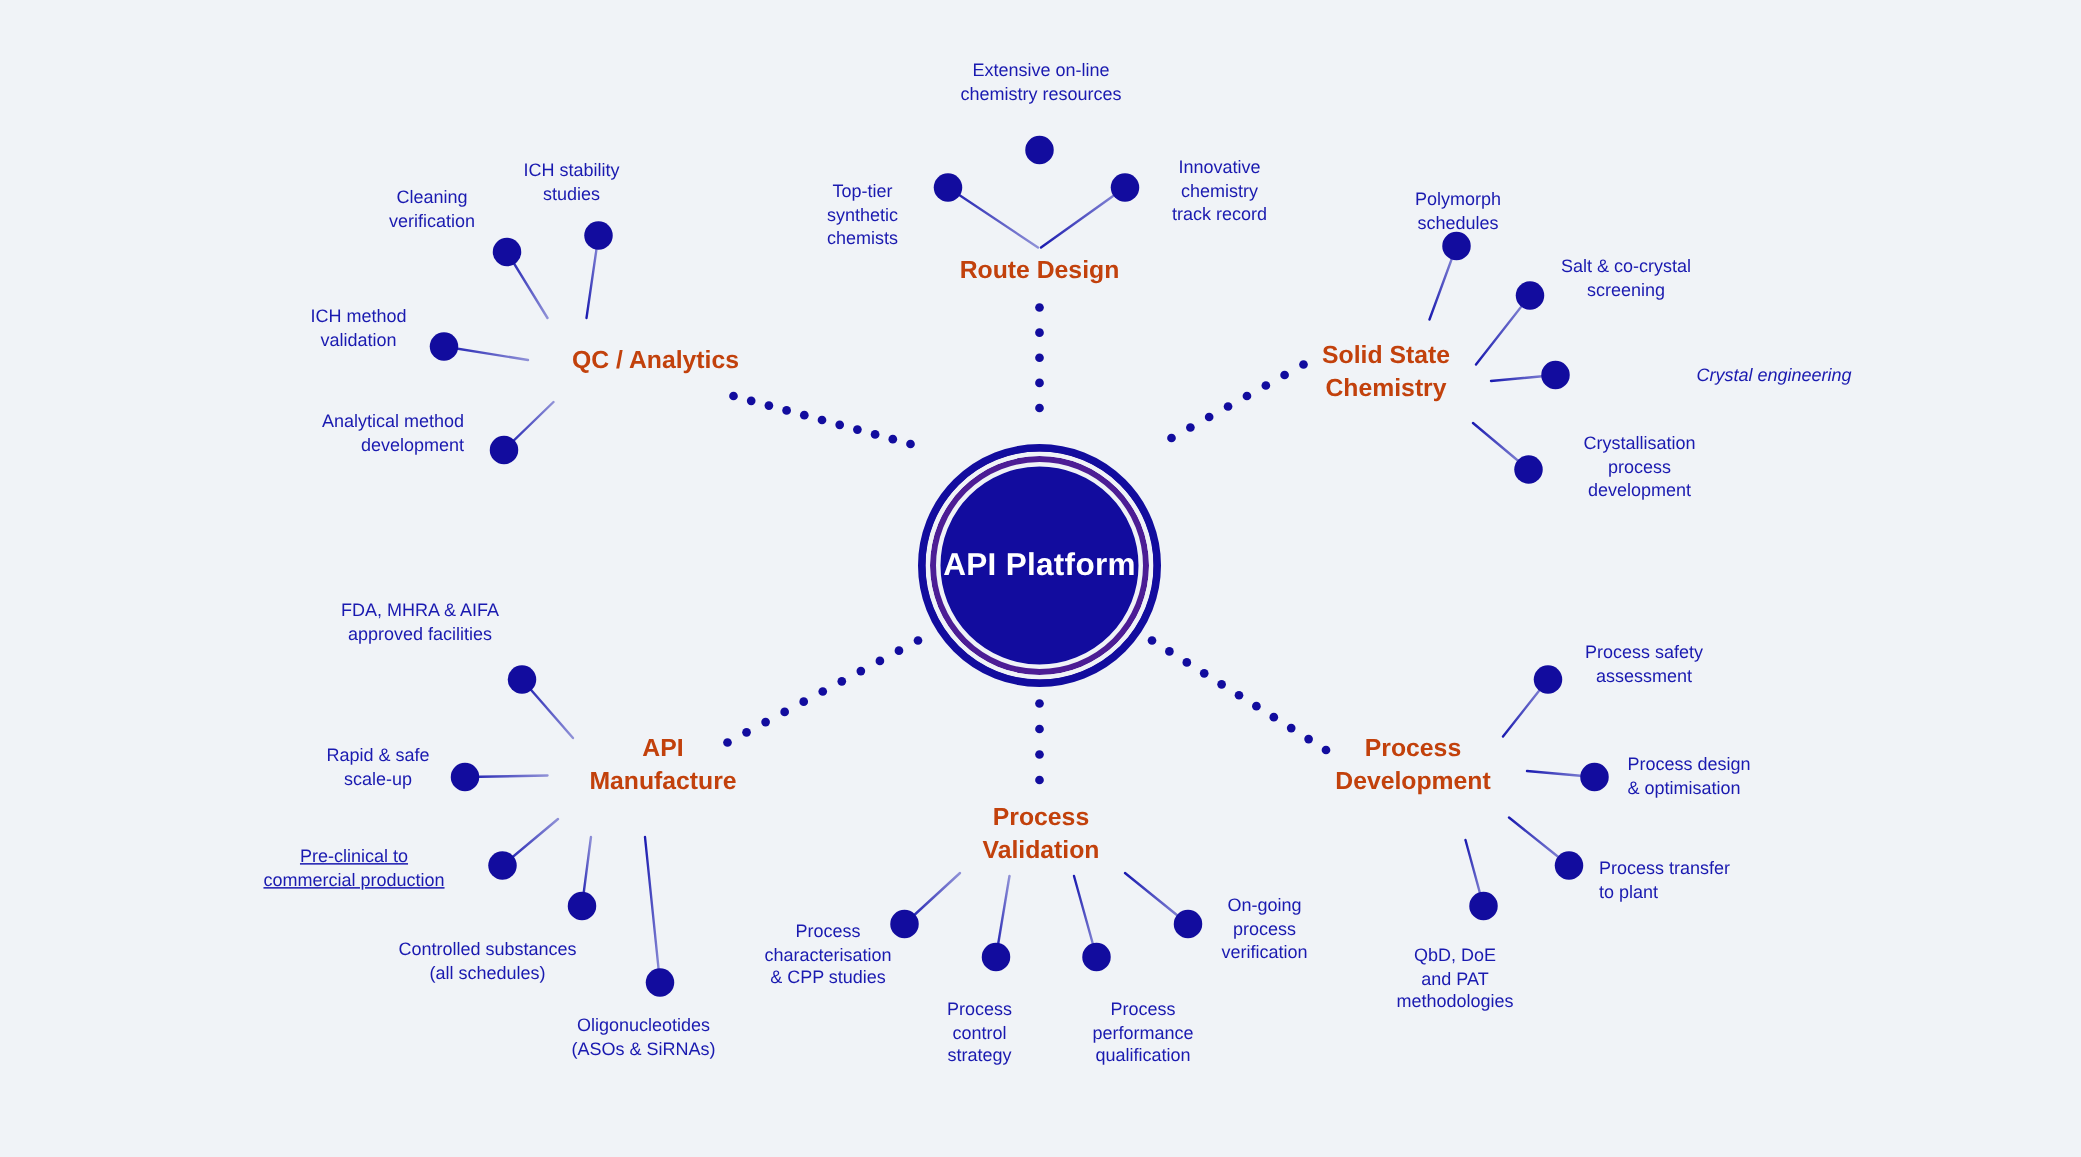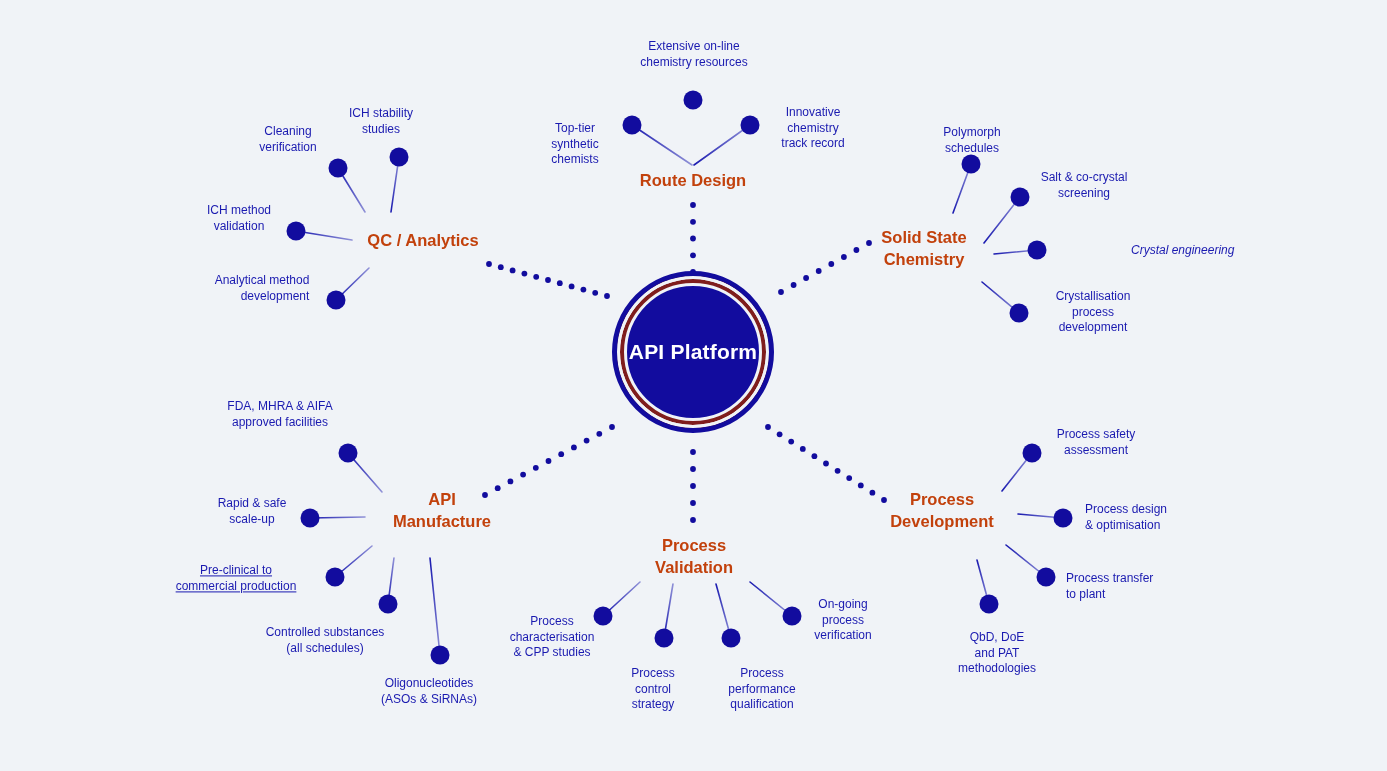--- a/index.html
+++ b/index.html
@@ -17,25 +17,25 @@
     position: relative;
     width: 1387px;
     height: 771px;
     background: #f0f3f7;
   }
 
   
   .hub {
     position: absolute;
     left: 612px;
-    top: 271px;
+    top: 296px;
     width: 162px;
     height: 162px;
     border-radius: 50%;
-    background: #7f1d1d;
+    background: #4c1d95;
     border: 5px solid #120c9e;
     box-shadow: inset 0 0 0 3px #f0f3f7, inset 0 0 0 3px #f0f3f7;
     box-sizing: border-box;
     display: flex;
     align-items: center;
     justify-content: center;
   }
   .hub-inner {
     position: absolute;
     left: 7px;
@@ -241,21 +241,21 @@
 process
 development</div>
       <div class="cluster-title" style="left: 942px; top: 511px;">Process
 Development</div>
       <div class="leaf-label ta-c" style="left: 1096px; top: 443px;">Process safety
 assessment</div>
       <div class="leaf-label ta-l" style="left: 1085px; top: 518px; transform: translate(0px, -50%);">Process design
 &amp; optimisation</div>
       <div class="leaf-label ta-l" style="left: 1066px; top: 587px; transform: translate(0px, -50%);">Process transfer
 to plant</div>
-      <div class="leaf-label ta-c" style="left: 997px; top: 653px;">QbD, DoE
+      <div class="leaf-label ta-c" style="left: 970px; top: 653px;">QbD, DoE
 and PAT
 methodologies</div>
       <div class="cluster-title" style="left: 694px; top: 557px;">Process
 Validation</div>
       <div class="leaf-label ta-c" style="left: 552px; top: 637px;">Process
 characterisation
 &amp; CPP studies</div>
       <div class="leaf-label ta-c" style="left: 653px; top: 689px;">Process
 control
 strategy</div>
@@ -270,21 +270,21 @@
       <div class="leaf-label ta-c" style="left: 280px; top: 415px;">FDA, MHRA &amp; AIFA
 approved facilities</div>
       <div class="leaf-label ta-c" style="left: 252px; top: 512px;">Rapid &amp; safe
 scale-up</div>
       <div class="leaf-label ta-c" style="left: 236px; top: 579px; text-decoration: underline;">Pre-clinical to
 commercial production</div>
       <div class="leaf-label ta-c" style="left: 325px; top: 641px;">Controlled substances
 (all schedules)</div>
       <div class="leaf-label ta-c" style="left: 429px; top: 692px;">Oligonucleotides
 (ASOs &amp; SiRNAs)</div>
-      <div class="cluster-title" style="left: 423px; top: 241px;">QC / Analytics</div>
+      <div class="cluster-title" style="left: 437px; top: 241px;">QC / Analytics</div>
       <div class="leaf-label ta-c" style="left: 288px; top: 140px;">Cleaning
 verification</div>
       <div class="leaf-label ta-c" style="left: 381px; top: 122px;">ICH stability
 studies</div>
       <div class="leaf-label ta-c" style="left: 239px; top: 219px;">ICH method
 validation</div>
       <div class="leaf-label ta-c" style="left: 262px; top: 289px; text-align: right;">Analytical method
 development</div>
     </div>
 

